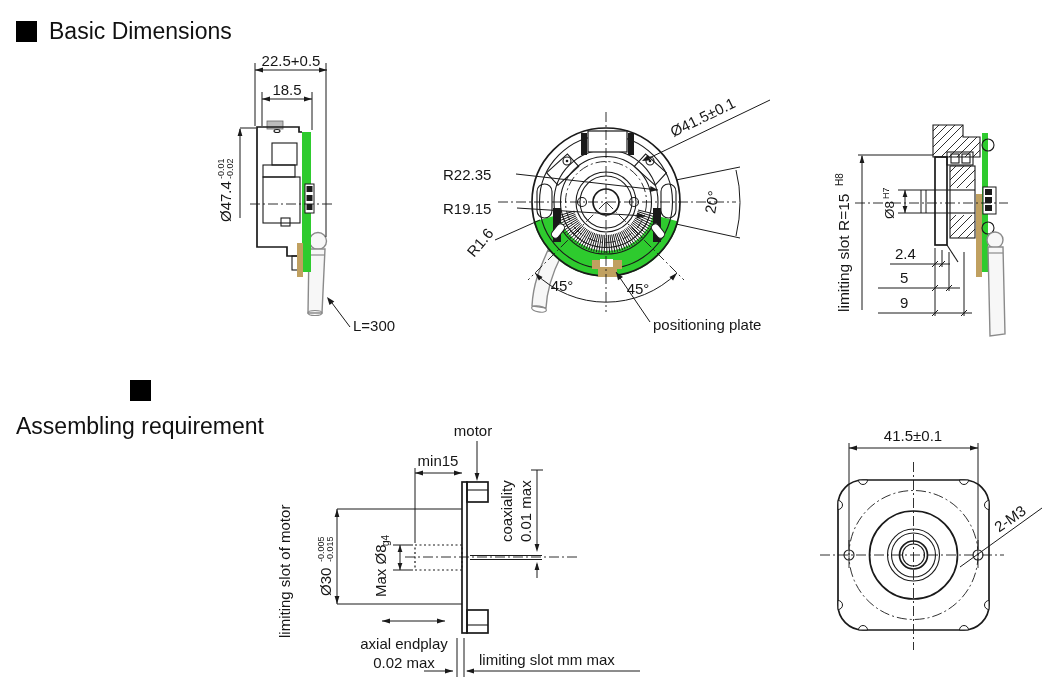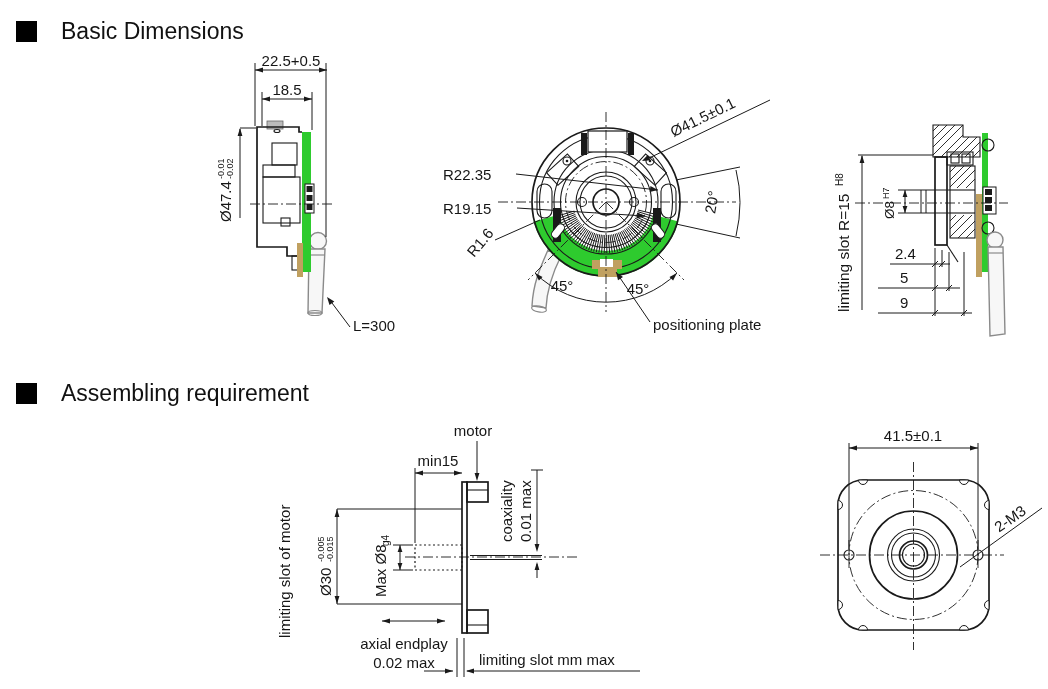--- a/index.html
+++ b/index.html
@@ -1,18 +1,18 @@
 <!DOCTYPE html>
 <html><head>
 <meta charset="utf-8">
 <style>
   html,body{margin:0;padding:0;background:#ffffff;}
   .canvas{position:relative;width:1048px;height:689px;background:#fff;overflow:hidden;
           font-family:"Liberation Sans",sans-serif;}
-  .sec-header{position:absolute;display:flex;align-items:center;gap:24px;}
+  .sec-header{position:absolute;display:flex;align-items:center;gap:12px;}
   .bullet{width:21px;height:21px;background:#000;flex:0 0 auto;}
   .sec-title{font-size:23px;color:#111;white-space:nowrap;}
   .fig{position:absolute;}
   svg text{font-family:"Liberation Sans",sans-serif;fill:#161616;font-size:15px;}
   svg .t9{font-size:9px;}  svg .t10{font-size:10px;}  svg .t13{font-size:13.5px;}
   .ln{stroke:#1a1a1a;stroke-width:1.7;fill:none;}
   .ln1{stroke:#1a1a1a;stroke-width:1.1;fill:none;}
   .dim{stroke:#1a1a1a;stroke-width:1;fill:none;}
   .cl{stroke:#1a1a1a;stroke-width:0.9;fill:none;stroke-dasharray:10 3 2 3;}
   .dot{stroke:#1a1a1a;stroke-width:1.2;fill:none;stroke-dasharray:2 2.5;}
@@ -24,21 +24,21 @@
 </style>
 </head>
 <body>
 
 <div class="canvas">
 
   <div class="sec-header" style="left:16px;top:18px;">
     <span class="bullet"></span>
     <span class="sec-title">Basic Dimensions</span>
   </div>
-  <div class="sec-header" style="left:16px;top:380px;">
+  <div class="sec-header" style="left:16px;top:380px;flex-direction:column;">
     <span class="bullet"></span>
     <span class="sec-title">Assembling requirement</span>
   </div>
 
   <svg class="fig" style="left:195px;top:50px;" width="215" height="295" viewBox="195 50 215 295">
     <g>
       <rect x="267" y="121" width="16" height="8" fill="#bbbbbb" stroke="#666" stroke-width="0.8"></rect>
       <path class="ln" d="M302,132 L299,132 L299,127 L257,127 L257,247 L287,247 L287,256 L302,256"></path>
       <rect class="ln1" x="272" y="143" width="25" height="22"></rect>
       <rect class="ln1" x="263" y="165" width="32" height="12"></rect>

